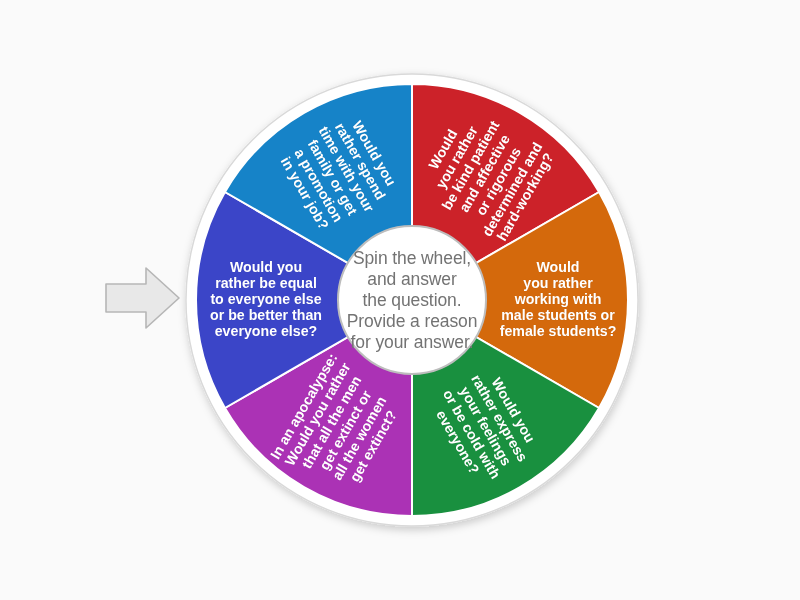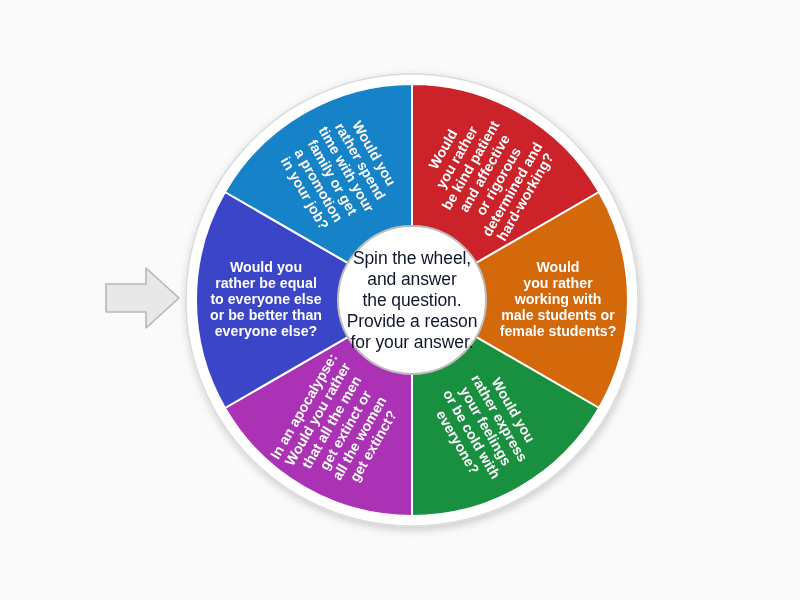--- a/index.html
+++ b/index.html
@@ -60,21 +60,21 @@
     display: flex;
     align-items: center;
     justify-content: center;
     pointer-events: none;
   }
   .hub-text p {
     margin: 0;
     text-align: center;
     font-size: 17.5px;
     line-height: 1.2;
-    color: #0f172a;
+    color: #737373;
     font-family: "Liberation Sans", sans-serif;
     letter-spacing: -0.1px;
     white-space: pre-line;
   }
 
   
   .seg-label {
     position: absolute;
     left: 232px;
     top: 232px;

